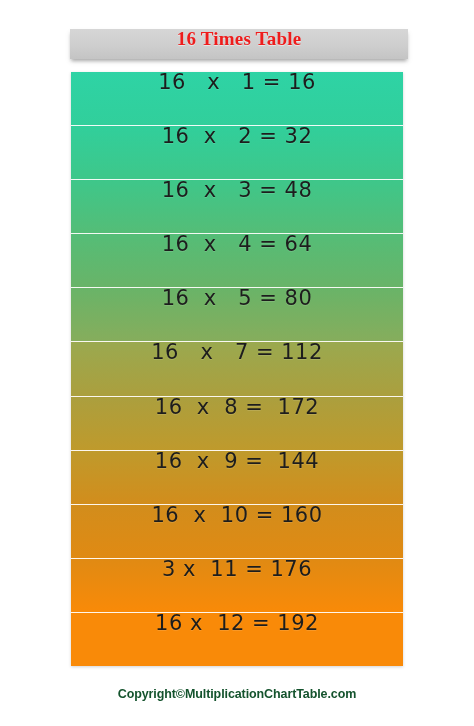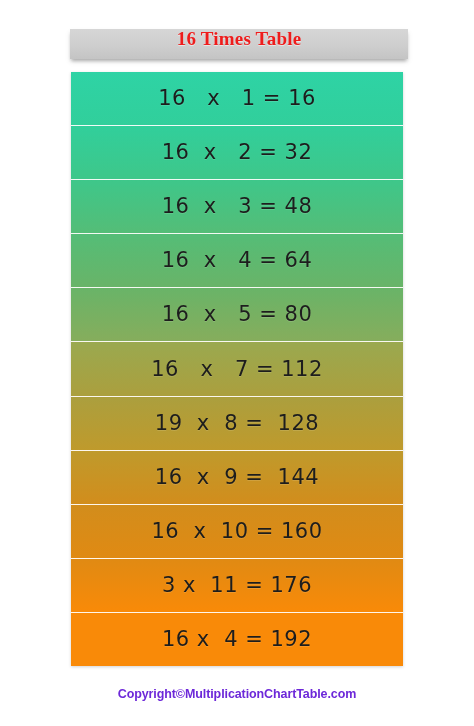--- a/index.html
+++ b/index.html
@@ -59,21 +59,21 @@
     display: flex;
     flex-direction: column;
     overflow: hidden;
     box-shadow: 0 1px 3px rgba(0,0,0,0.18);
   }
 
   .row {
     flex: 1 1 0;
     position: relative;
     display: flex;
-    align-items: center;
+    align-items: flex-start;
     justify-content: center;
     border-top: 1px solid rgba(255,255,255,0.92);
     box-sizing: border-box;
   }
   .row:first-child {
     border-top: none;
   }
 
   .row-text {
     color: #1d1d1d;
@@ -88,21 +88,21 @@
 
   
   .footer {
     position: absolute;
     left: 0;
     top: 684px;
     width: 474px;
     text-align: center;
   }
   .footer-text {
-    color: #6d28d9;
+    color: #14532d;
     font-family: "Liberation Sans", sans-serif;
     font-size: 12.5px;
     font-weight: bold;
     letter-spacing: -0.1px;
     white-space: nowrap;
   }
 </style>
 </head>
 <body>
 
@@ -125,33 +125,33 @@
     <div class="row" style="background: linear-gradient(rgb(84, 189, 119) 0%, rgb(105, 180, 104) 100%);">
       <span class="row-text">16  x   4 = 64</span>
     </div>
     <div class="row" style="background: linear-gradient(rgb(105, 180, 104) 0%, rgb(134, 173, 92) 100%);">
       <span class="row-text">16  x   5 = 80</span>
     </div>
     <div class="row" style="background: linear-gradient(rgb(154, 169, 79) 0%, rgb(171, 159, 62) 100%);">
       <span class="row-text">16   x   7 = 112</span>
     </div>
     <div class="row" style="background: linear-gradient(rgb(171, 159, 62) 0%, rgb(191, 154, 44) 100%);">
-      <span class="row-text">19  x  8 =  128</span>
+      <span class="row-text">16  x  8 =  172</span>
     </div>
     <div class="row" style="background: linear-gradient(rgb(191, 154, 44) 0%, rgb(210, 141, 28) 100%);">
       <span class="row-text">16  x  9 =  144</span>
     </div>
     <div class="row" style="background: linear-gradient(rgb(210, 141, 28) 0%, rgb(224, 138, 19) 100%);">
       <span class="row-text">16  x  10 = 160</span>
     </div>
     <div class="row" style="background: linear-gradient(rgb(224, 138, 19) 0%, rgb(249, 138, 8) 100%);">
       <span class="row-text">3 x  11 = 176</span>
     </div>
     <div class="row" style="background: rgb(249, 138, 8);">
-      <span class="row-text">16 x  4 = 192</span>
+      <span class="row-text">16 x  12 = 192</span>
     </div>
   </div>
 
   <div class="footer">
     <span class="footer-text">Copyright©MultiplicationChartTable.com</span>
   </div>
 
 </div>
 
 </body></html>

